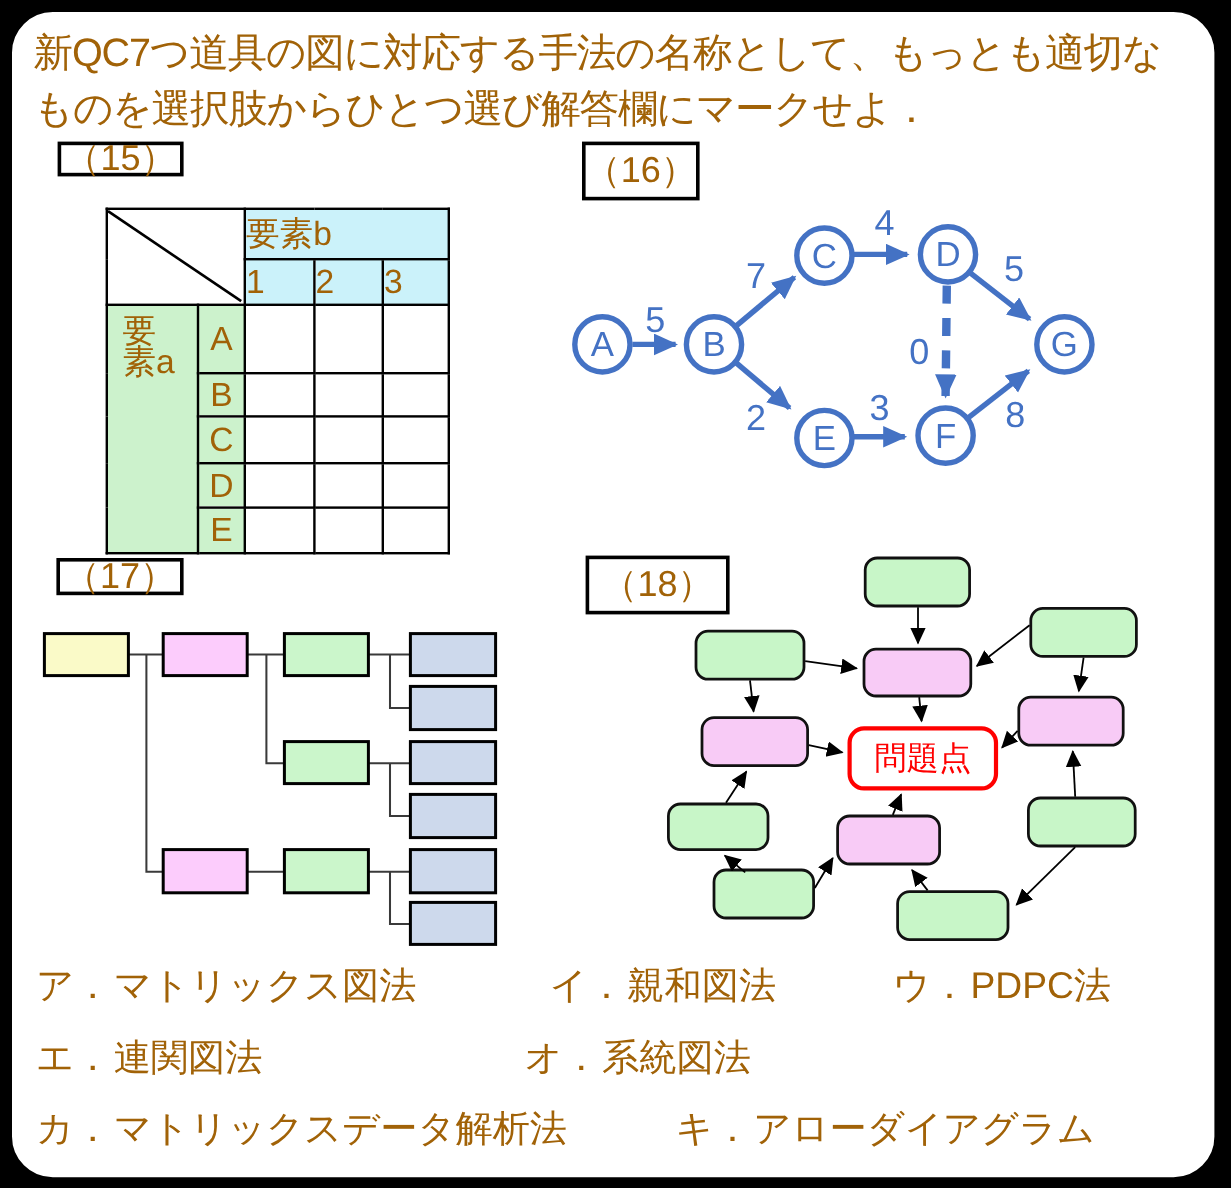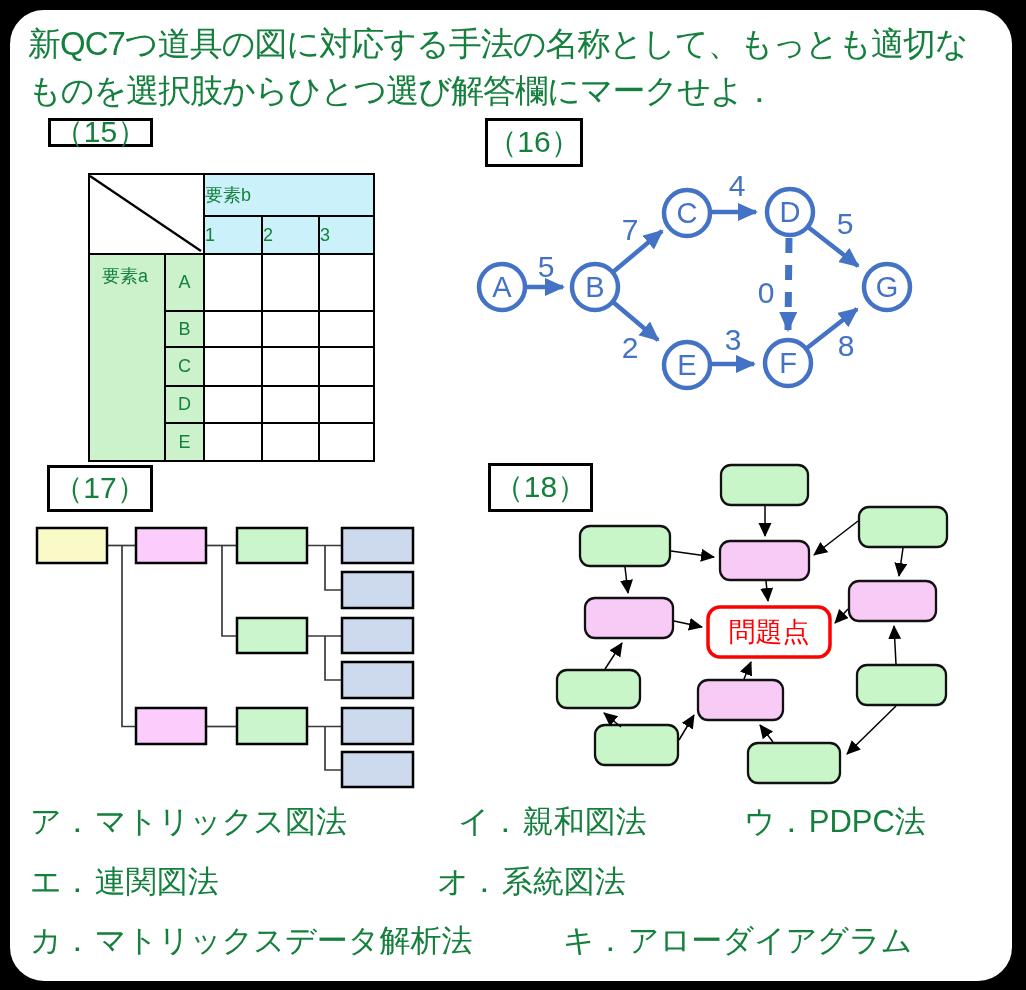--- a/index.html
+++ b/index.html
@@ -1,29 +1,29 @@
 <!DOCTYPE html>
 <html><head>
 <meta charset="utf-8">
 <style>
   html,body{margin:0;padding:0;background:#000;}
   .stage{position:relative;width:1026px;height:990px;background:#000;overflow:hidden;
-         font-family:"Liberation Sans",sans-serif;color:#15803d;}
+         font-family:"Liberation Sans",sans-serif;color:#a16207;}
   .sheet{position:absolute;left:8px;top:8px;width:1006px;height:975px;background:#fff;
          border-radius:36px;border:2px solid #000;box-sizing:border-box;}
   .question{position:absolute;left:28px;top:20px;font-size:33px;line-height:47px;
             letter-spacing:-1px;white-space:nowrap;}
   .plabel{position:absolute;background:#fff;border:3px solid #000;box-sizing:border-box;
           display:flex;align-items:center;justify-content:center;font-size:30px;}
   #lab15{left:48px;top:118px;width:105px;height:29px;}
   #lab16{left:485px;top:118px;width:98px;height:49px;}
-  #lab17{left:47px;top:465px;width:106px;height:47px;}
-  #lab18{left:488px;top:463px;width:105px;height:49px;}
+  #lab17{left:47px;top:465px;width:106px;height:31px;}
+  #lab18{left:488px;top:463px;width:120px;height:49px;}
   table.matrix{position:absolute;left:88px;top:173px;border-collapse:collapse;table-layout:fixed;}
-  table.matrix td{border:2.5px solid #000;padding:0;font-size:18px;overflow:hidden;}
+  table.matrix td{border:2.5px solid #000;padding:0;font-size:28px;overflow:hidden;}
   td.cy{background:#CBF2FA;}
   td.gr{background:#CCF2CC;}
   td.hdr{padding-left:13px;vertical-align:middle;}
   td.rowlab{text-align:center;vertical-align:middle;font-size:23px;}
   td.sidegroup{vertical-align:top;}
   td.sidegroup .t{padding:8px 0 0 12px;width:52px;line-height:26px;}
   .opt{position:absolute;font-size:31px;white-space:nowrap;}
   .opt .nm{margin-left:2px;}
   svg.layer{position:absolute;left:0;top:0;}
 </style>

